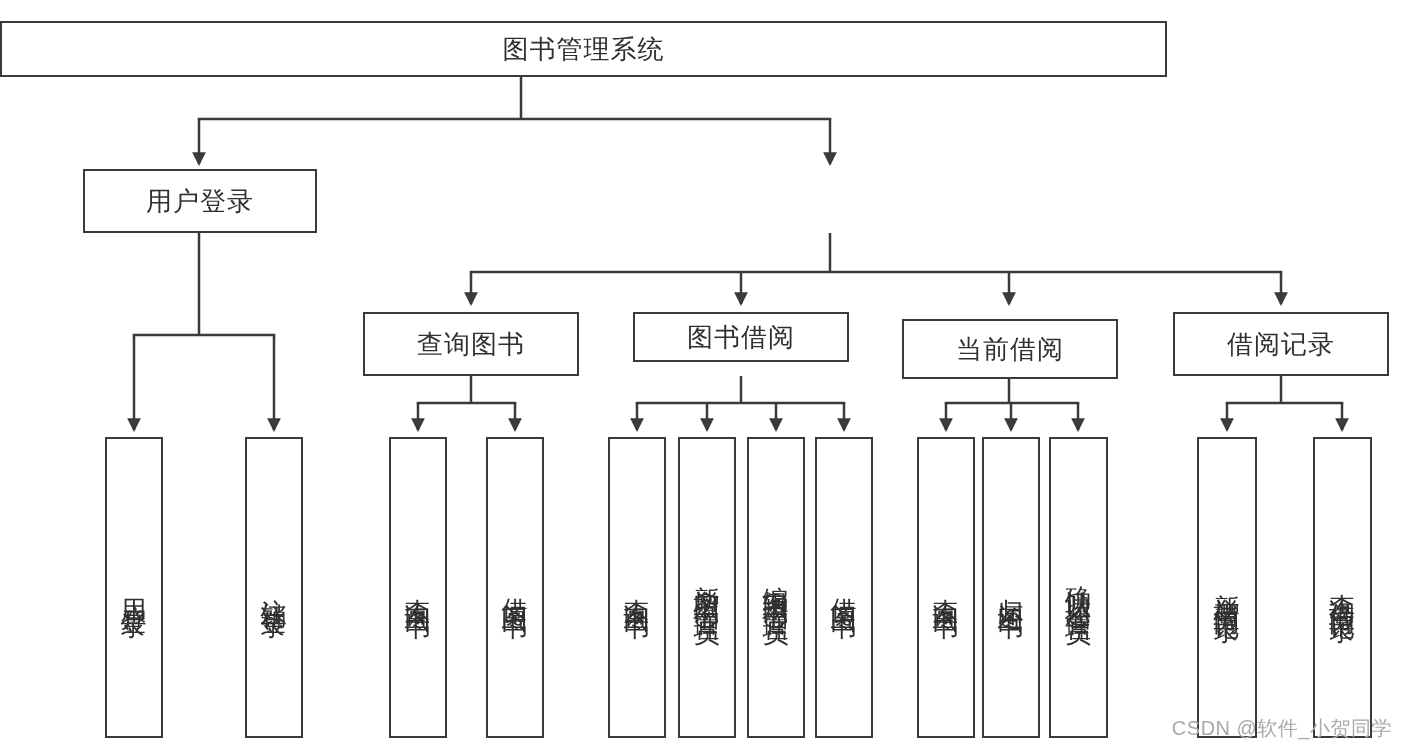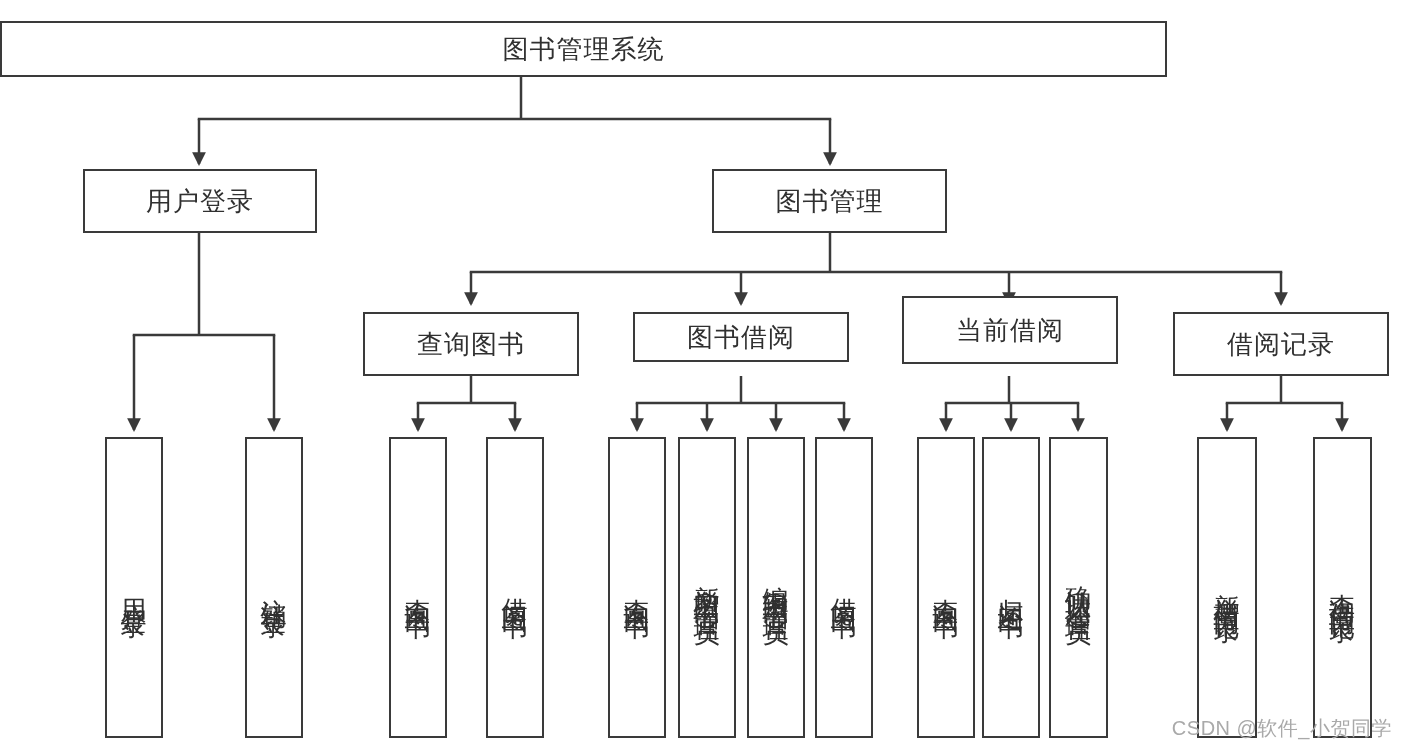--- a/index.html
+++ b/index.html
@@ -73,25 +73,24 @@
       <path d="M1281 376 V403"></path>
       <path d="M1225.75 403 H1343.25"></path>
       <path d="M1227 403 V430" marker-end="url(#ah)"></path>
       <path d="M1342 403 V430" marker-end="url(#ah)"></path>
     </g>
   </svg>
 
   <div class="box hbox root" style="left:0;top:13px;width:1167px;height:56px;margin-top:8px;">图书管理系统</div>
 
   <div class="box hbox" style="left:83px;top:169px;width:234px;height:64px;">用户登录</div>
-  <div class="box hbox" style="left:712px;top:169px;width:235px;height:64px;">图书管理</div>
 
   <div class="box hbox" style="left:363px;top:312px;width:216px;height:64px;">查询图书</div>
   <div class="box hbox" style="left:633px;top:312px;width:216px;height:50px;">图书借阅</div>
-  <div class="box hbox" style="left:902px;top:296px;width:216px;height:68px;">当前借阅</div>
+  <div class="box hbox" style="left:902px;top:319px;width:216px;height:60px;">当前借阅</div>
   <div class="box hbox" style="left:1173px;top:312px;width:216px;height:64px;">借阅记录</div>
 
   <div class="box vbox" style="left:105px;top:437px;width:58px;height:301px;">用户登录</div>
   <div class="box vbox" style="left:245px;top:437px;width:58px;height:301px;">注销登录</div>
 
   <div class="box vbox" style="left:389px;top:437px;width:58px;height:301px;">查询图书</div>
   <div class="box vbox" style="left:486px;top:437px;width:58px;height:301px;">借阅图书</div>
 
   <div class="box vbox" style="left:608px;top:437px;width:58px;height:301px;">查询图书</div>
   <div class="box vbox" style="left:678px;top:437px;width:58px;height:301px;">新增图书（管理员）</div>

